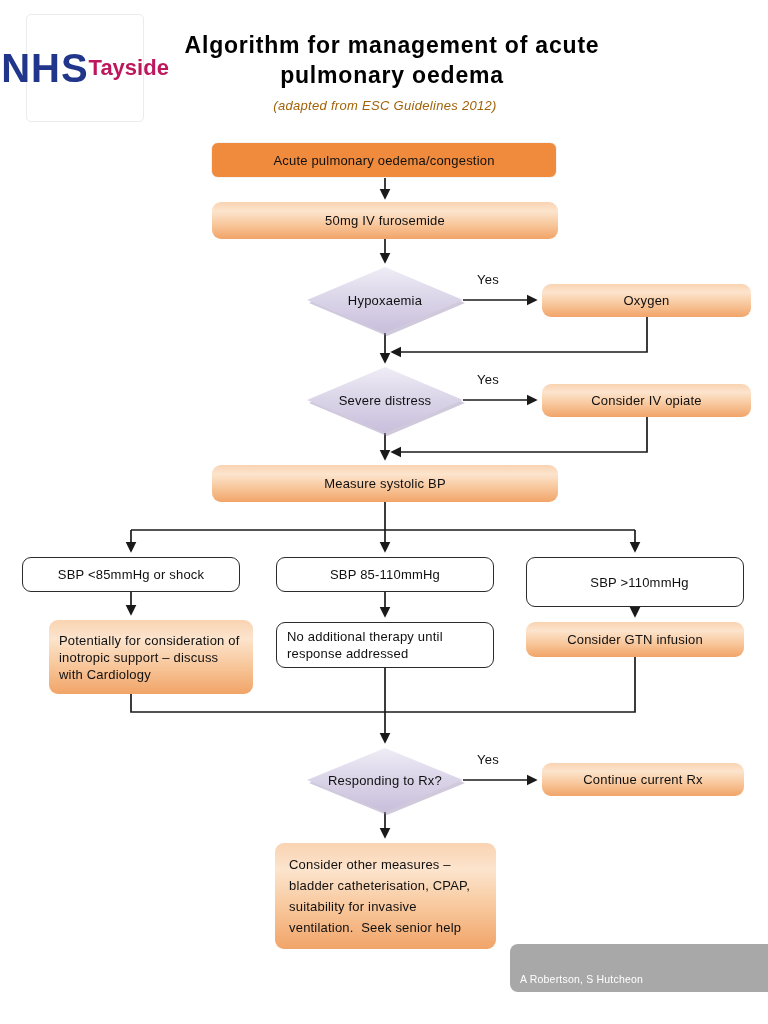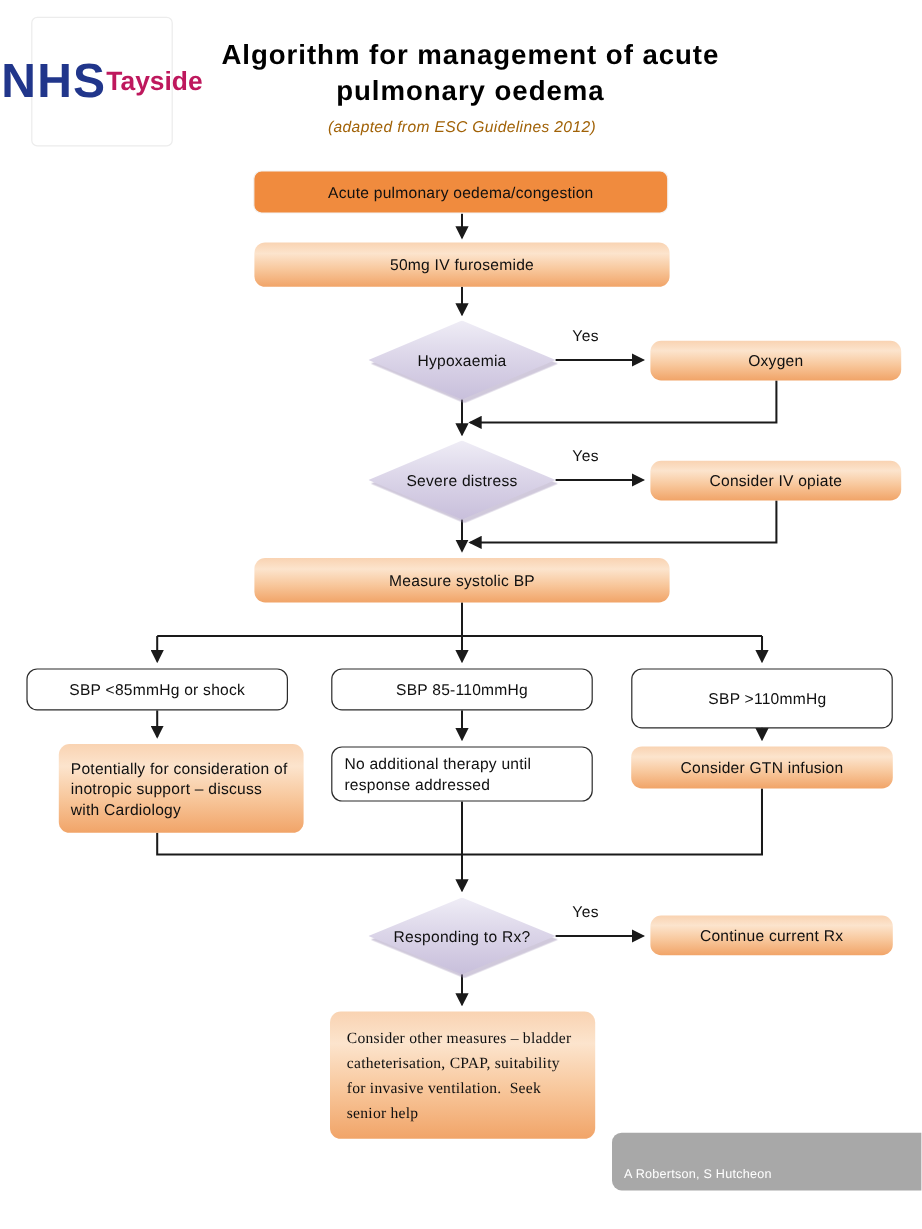--- a/index.html
+++ b/index.html
@@ -115,21 +115,21 @@
   <div class="node white-box pad" style="left:276px;top:622px;width:218px;height:46px;">No additional therapy until response addressed</div>
   <div class="node orange-grad dotshadow pad" style="left:526px;top:622px;width:218px;height:35px;">Consider GTN infusion</div>
 
   <div class="diamond-wrap" style="left:307px;top:748px;width:156px;height:64px;">
     <div class="diamond">Responding to Rx?</div>
   </div>
   <div class="yes-label" style="left:468px;top:752px;">Yes</div>
   <div class="node orange-grad dotshadow pad" style="left:542px;top:763px;width:202px;height:33px;">Continue current Rx</div>
 
   <div class="node orange-grad dotshadow" style="left:275px;top:843px;width:221px;height:106px;
-       padding:8px 14px;box-sizing:border-box;white-space:pre-wrap;line-height:21px;font-family:Liberation Serif, serif;">Consider other measures – bladder catheterisation, CPAP, suitability for invasive ventilation.  Seek senior help</div>
+       padding:8px 14px;box-sizing:border-box;white-space:pre-wrap;line-height:21px;">Consider other measures – bladder catheterisation, CPAP, suitability for invasive ventilation.  Seek senior help</div>
 
   <div class="footer-box">
     <div>A Robertson, S Hutcheon</div>
     <div>Acknowledgements: ESC Guidelines 2012</div>
     
   </div>
 
 </div>
 
 </body></html>

